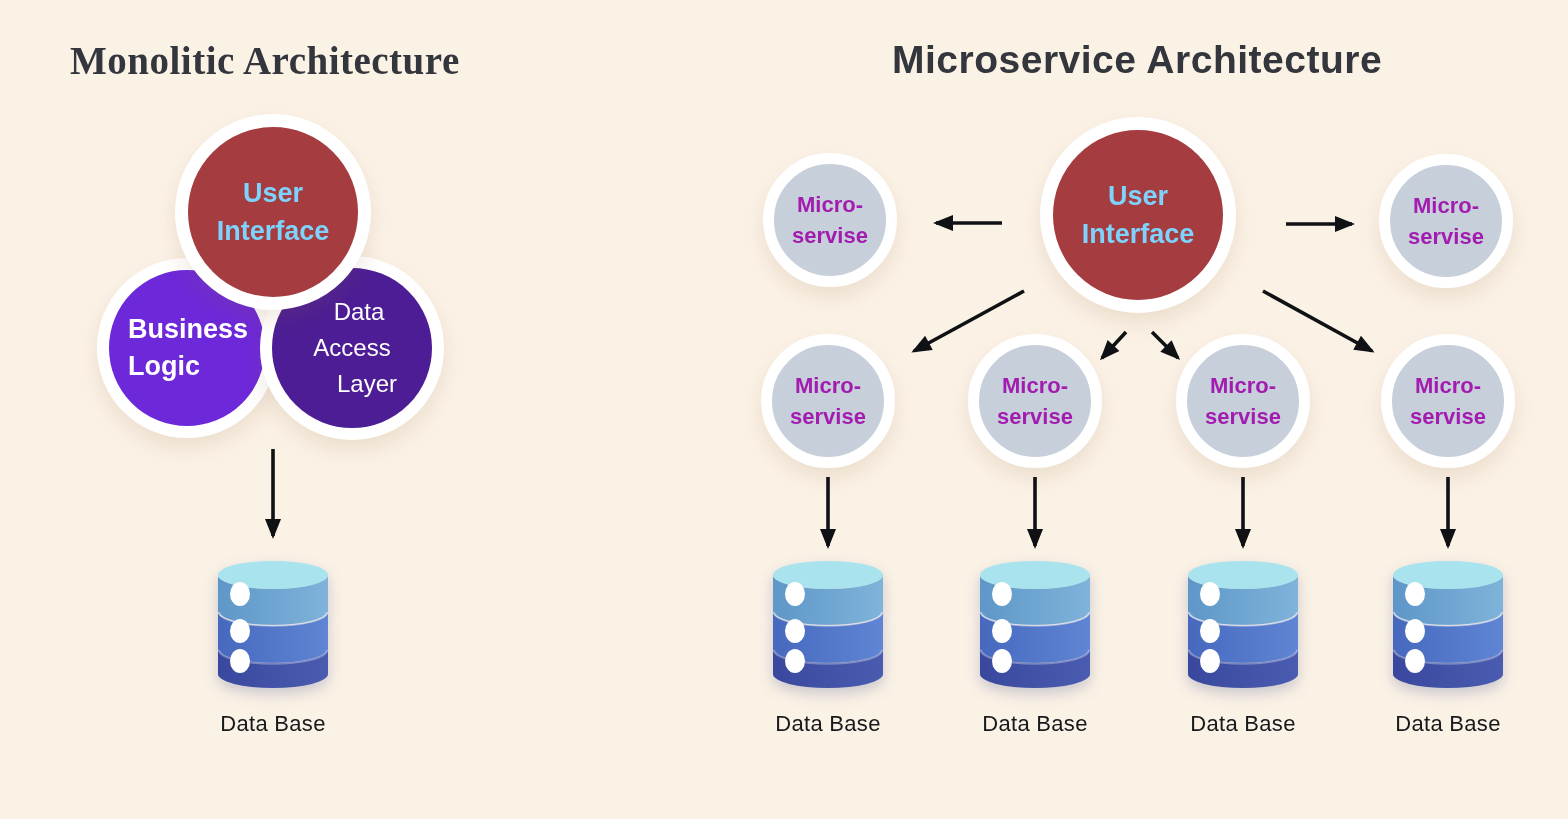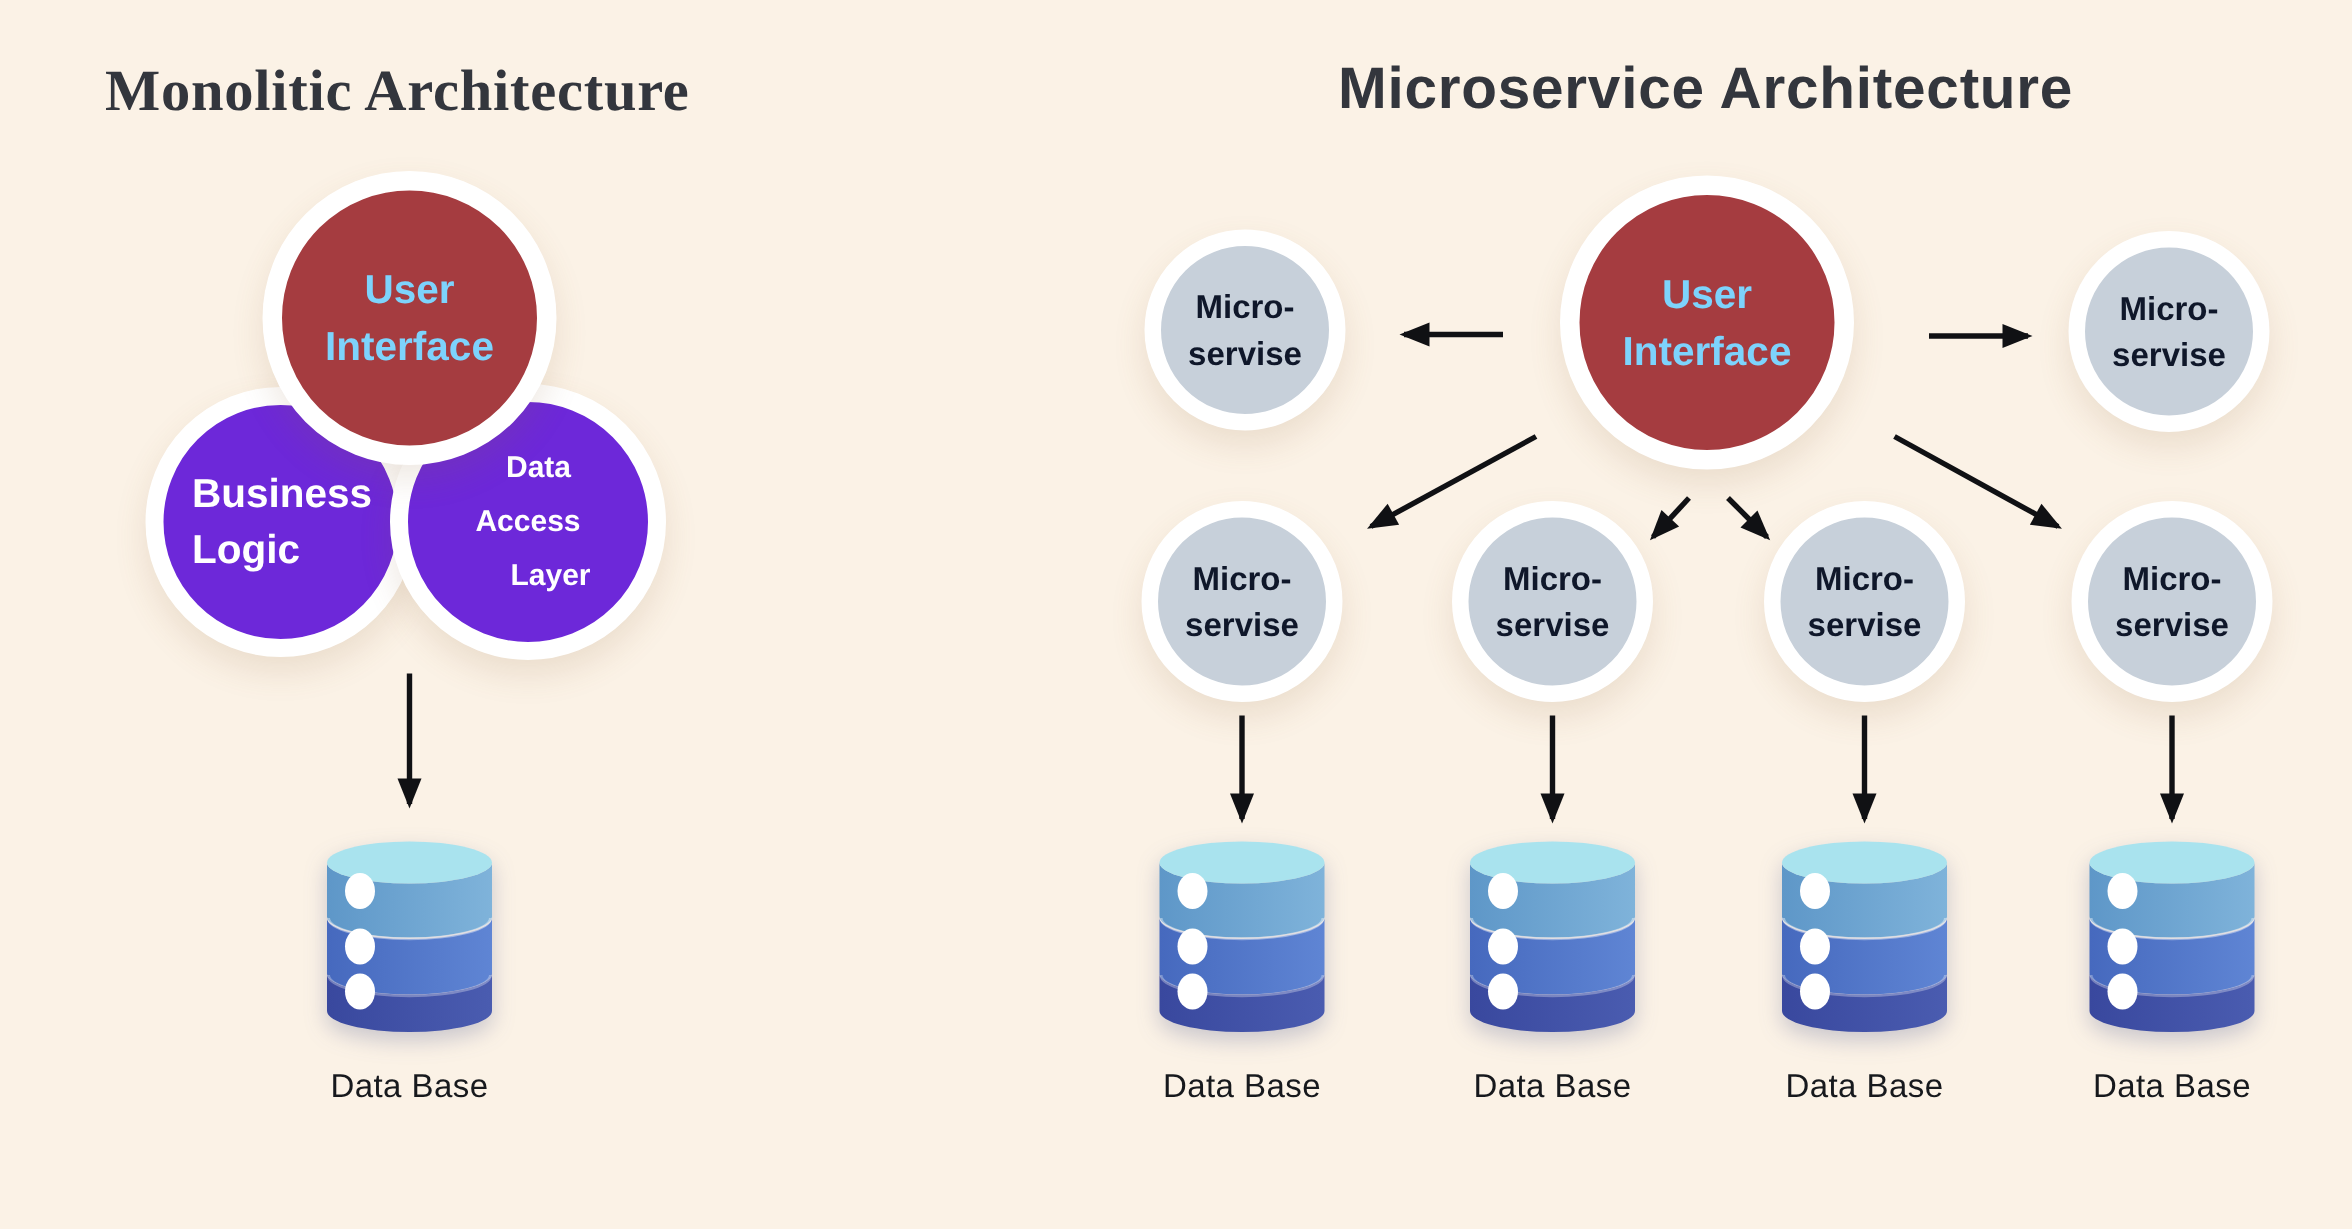--- a/index.html
+++ b/index.html
@@ -43,28 +43,28 @@
   .mono-ui{left:175px;top:114px;z-index:3;}
   .ms-ui{left:1040px;top:117px;z-index:2;}
   .mono-bl{
     left:97px;top:258px;width:180px;height:180px;z-index:1;
     background:#6d28d9;color:#fff;border-width:12px;
     font-size:27px;font-weight:700;line-height:37px;
     text-align:left;padding-left:19px;
   }
   .mono-dal{
     left:260px;top:256px;width:184px;height:184px;z-index:2;
-    background:#6d28d9;color:#fff;border-width:12px;
-    font-size:20px;font-weight:700;line-height:36px;
+    background:#4c1d95;color:#fff;border-width:12px;
+    font-size:24px;font-weight:400;line-height:36px;
   }
   .mono-dal .l1{margin-left:14px;}
   .mono-dal .l3{margin-left:30px;}
   .gray{
     width:134px;height:134px;border-width:11px;
-    background:#C7D0DA;color:#0f172a;
+    background:#C7D0DA;color:#a21caf;
     font-size:22px;font-weight:700;line-height:31px;
   }
   .ms-top-left{left:763px;top:153px;}
   .ms-top-right{left:1379px;top:154px;}
   .ms-1{left:761px;top:334px;}
   .ms-2{left:968px;top:334px;}
   .ms-3{left:1176px;top:334px;}
   .ms-4{left:1381px;top:334px;}
   .arrows{position:absolute;left:0;top:0;width:1568px;height:819px;pointer-events:none;}
   .db{

